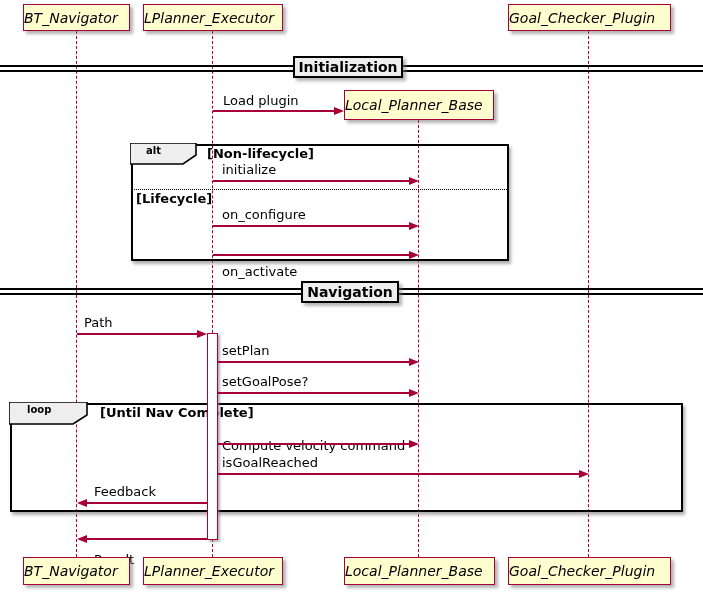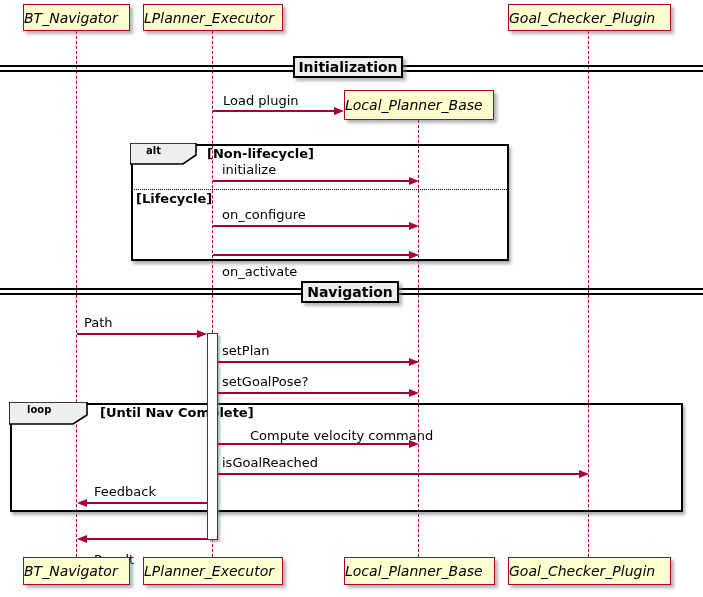--- a/index.html
+++ b/index.html
@@ -105,21 +105,21 @@
   <div class="arr-r" style="left:197px;top:329.5px;"></div>
 
   <span class="msg-label" style="left:222px;top:343px;">setPlan</span>
   <div class="msg-line" style="left:218px;top:361px;width:191px;"></div>
   <div class="arr-r" style="left:409px;top:357.5px;"></div>
 
   <span class="msg-label" style="left:222px;top:374px;">setGoalPose?</span>
   <div class="msg-line" style="left:218px;top:392px;width:191px;"></div>
   <div class="arr-r" style="left:409px;top:388.5px;"></div>
 
-  <span class="msg-label" style="left:222px;top:428px;margin-left:28px;">Compute velocity command</span>
+  <span class="msg-label" style="left:222px;top:438px;">Compute velocity command</span>
   <div class="msg-line" style="left:218px;top:443px;width:191px;"></div>
   <div class="arr-r" style="left:409px;top:439.5px;"></div>
 
   <span class="msg-label" style="left:222px;top:455px;text-align:center;">isGoalReached</span>
   <div class="msg-line" style="left:218px;top:473px;width:361px;"></div>
   <div class="arr-r" style="left:579px;top:469.5px;"></div>
 
   <span class="msg-label" style="left:94px;top:484px;">Feedback</span>
   <div class="msg-line" style="left:87px;top:502px;width:120px;"></div>
   <div class="arr-l" style="left:77px;top:498.5px;"></div>

